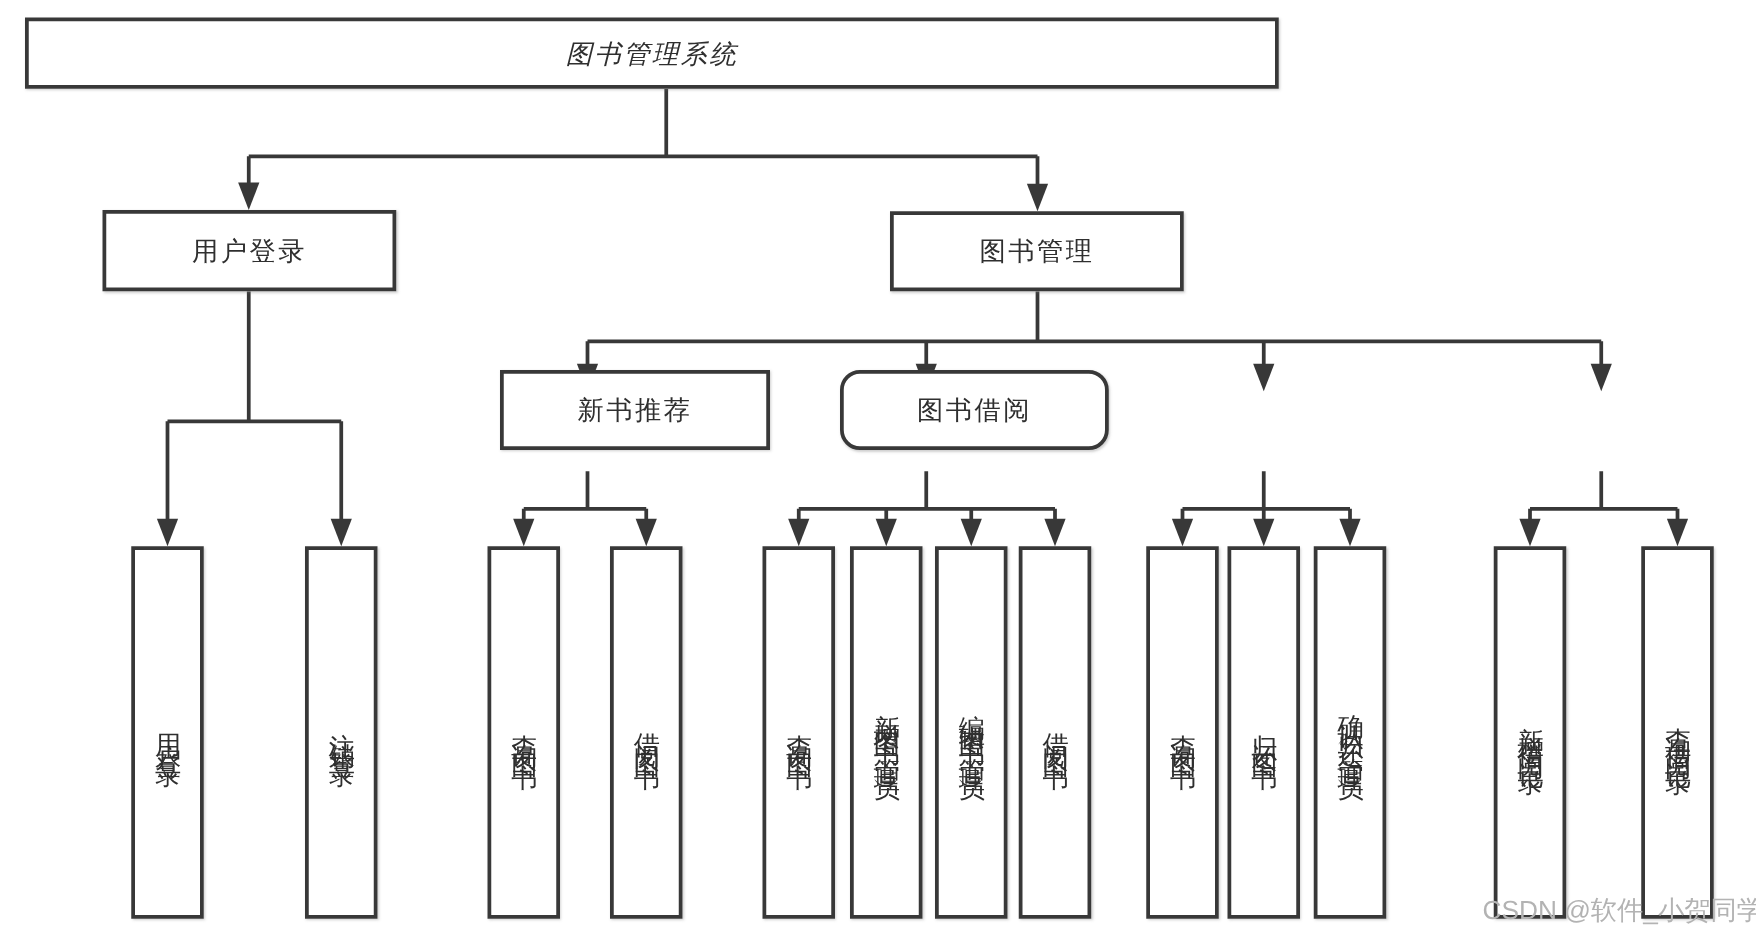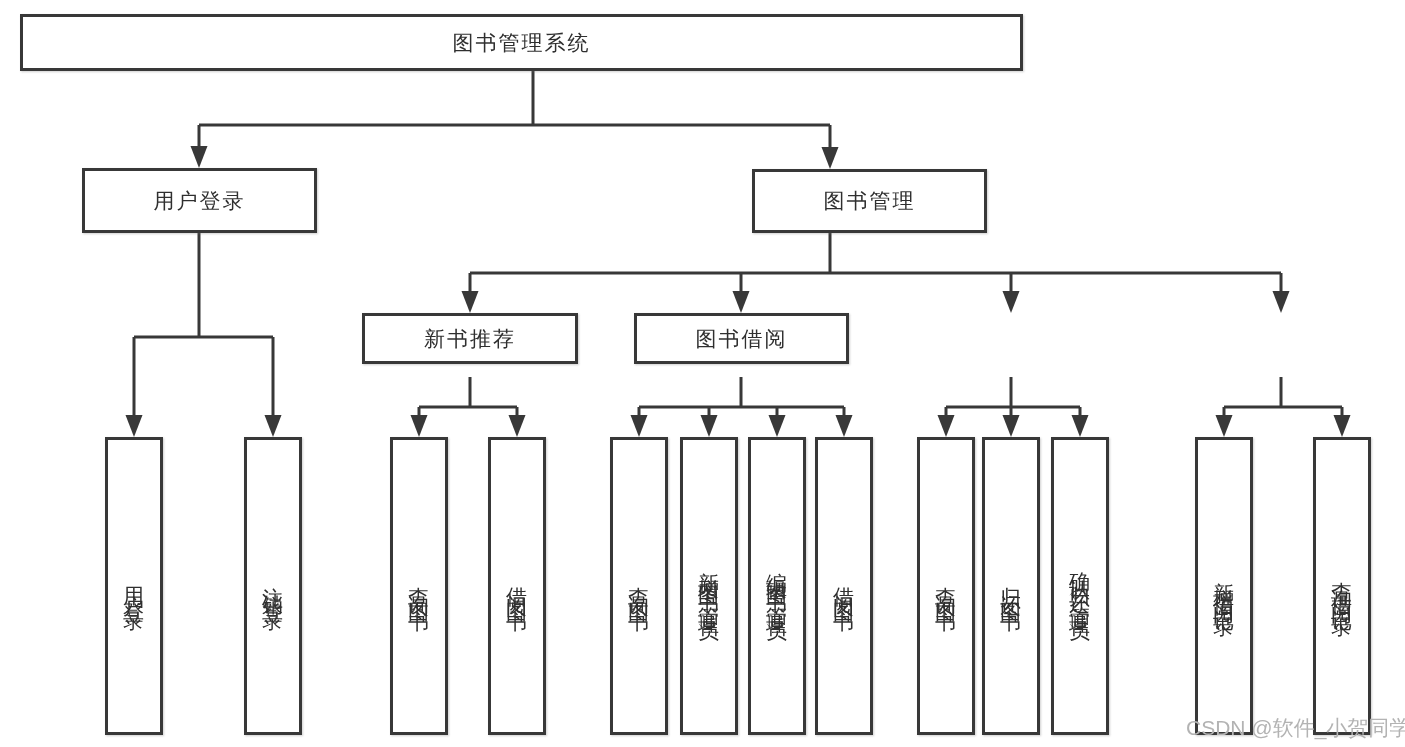--- a/index.html
+++ b/index.html
@@ -33,27 +33,27 @@
     display: flex;
     align-items: center;
     justify-content: center;
     color: var(--text, #2f2f2f);
     font-size: 21px;
     box-shadow: 1px 1px 2px rgba(120,120,120,0.35);
   }
 
   .hlabel { white-space: nowrap; letter-spacing: 2px; }
 
-  .root  { left: 20px;  top: 14px;  width: 1003px; height: 57px; }
+  .root  { left: 20px;  top: 14px;  width: 1003px; height: 57px; font-style: italic; }
   .lvl2a { left: 82px;  top: 168px; width: 235px;  height: 65px; }
-  .lvl2b { left: 712px; top: 169px; width: 235px;  height: 64px; margin-left: 40px; }
+  .lvl2b { left: 712px; top: 169px; width: 235px;  height: 64px; }
 
-  .lvl3 { top: 313px; height: 51px; }
+  .lvl3 { top: 296px; height: 64px; margin-left: 38px; }
   .l3a { left: 362px;  width: 216px; }
-  .l3b { left: 634px;  width: 215px; }
+  .l3b { left: 634px;  width: 215px; border-radius: 16px; }
   .l3c { left: 904px;  width: 214px; }
   .l3d { left: 1174px; width: 214px; }
 
   .vcol { top: 437px; height: 298px; width: 58px; }
   .vtext {
     writing-mode: vertical-rl;
     letter-spacing: 8px;
     font-size: 21px;
     line-height: 1;
     color: var(--text, #2f2f2f);

